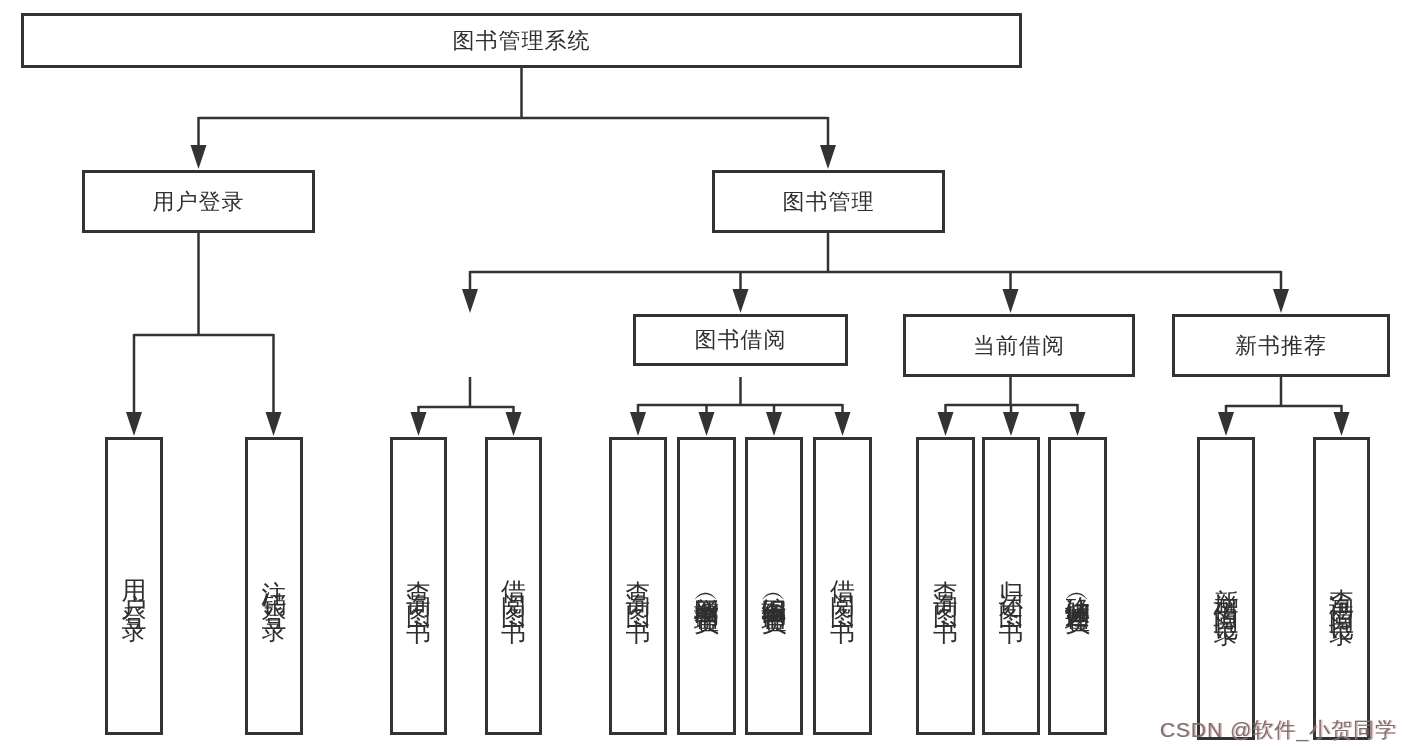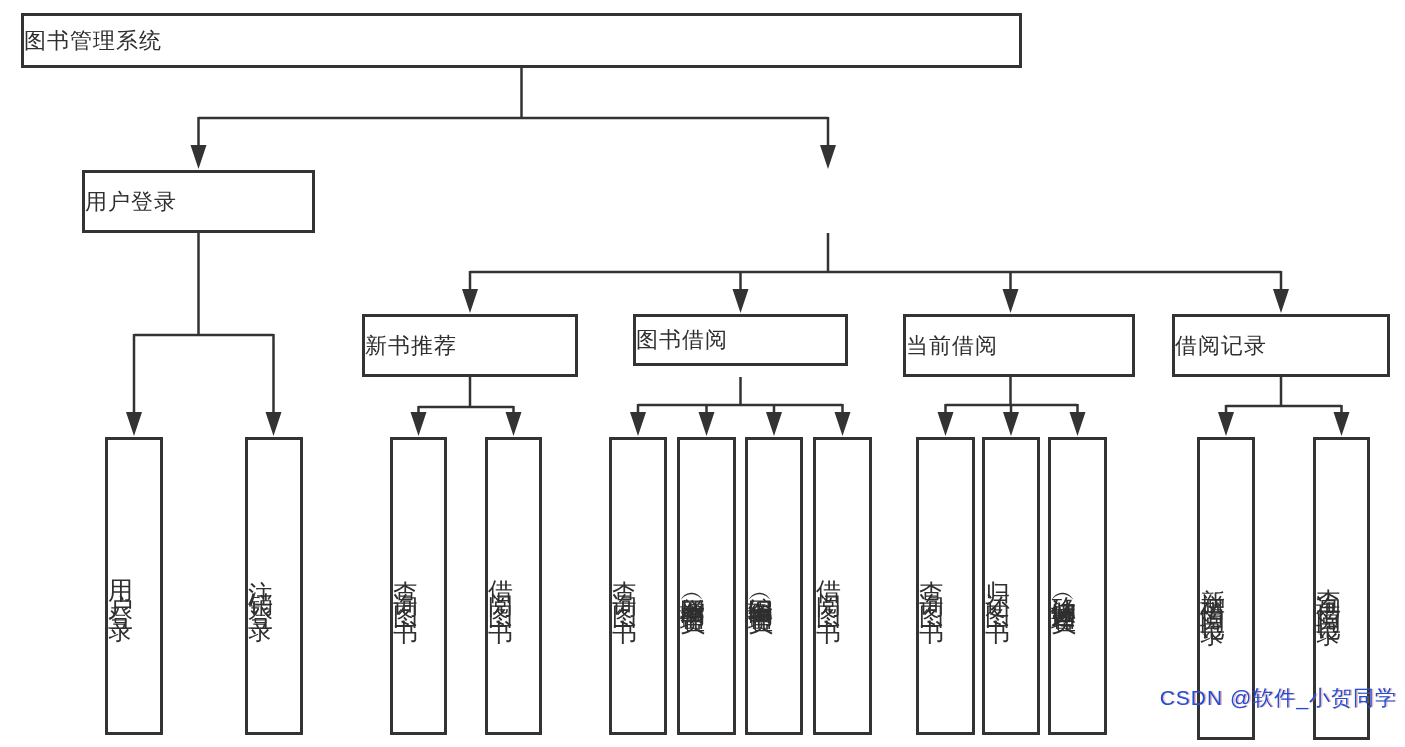--- a/index.html
+++ b/index.html
@@ -10,41 +10,41 @@
     font-family:"Liberation Sans", sans-serif;
     color:#2f2f2f;
     overflow:hidden;
   }
   .wires{position:absolute;left:0;top:0;width:1405px;height:747px;}
   .node{
     position:absolute;
     box-sizing:border-box;
     background:#ffffff;
     border:3px solid #333333;
-    display:flex;align-items:center;
+    display:flex;align-items:center;justify-content:center;
     text-align:center;
     letter-spacing:1px;
   }
   .hnode{font-size:22px;}
   .vnode{font-size:25px;}
   .vnode > span{
     writing-mode:vertical-rl;
     text-orientation:mixed;
     line-height:1;
     white-space:nowrap;
   }
   .sp1 > span{letter-spacing:2px;}   
   .sp2 > span{letter-spacing:7px;}   
   .sp3 > span{letter-spacing:13px;}  
   .watermark{
     position:absolute;
-    top:684px;right:8px;
+    top:716px;right:8px;
     font-size:21px;
     letter-spacing:1px;
-    color:#1d4ed8;
+    color:#737373;
     text-shadow:1.5px 0 0 rgba(231,101,101,0.45);
     z-index:5;
     margin-left:44px;
   }
   
   #n-root{left:21px;top:13px;width:1001px;height:55px;}
   #n-user-login{left:82px;top:170px;width:233px;height:63px;}
   #n-book-mgmt{left:712px;top:170px;width:233px;height:63px;}
   #n-new-book{left:362px;top:314px;width:216px;height:63px;}
   #n-book-borrow{left:633px;top:314px;width:215px;height:52px;}
@@ -92,32 +92,32 @@
       M1218 412 L1234 412 L1226 436 Z  M1333.5 412 L1349.5 412 L1341.5 436 Z"></path>
   </svg>
 
   <div id="n-root" class="node hnode">
     <span>图书管理系统</span>
   </div>
 
   <div id="n-user-login" class="node hnode">
     <span>用户登录</span>
   </div>
+  <div id="n-book-mgmt" class="node hnode">
+    <span>图书管理</span>
+  </div>
 
-  <div id="n-new-book" class="node hnode">
-    <span>新书推荐</span>
-  </div>
   <div id="n-book-borrow" class="node hnode">
     <span>图书借阅</span>
   </div>
   <div id="n-current-borrow" class="node hnode">
     <span>当前借阅</span>
   </div>
   <div id="n-borrow-records" class="node hnode">
-    <span>借阅记录</span>
+    <span>新书推荐</span>
   </div>
 
   <div id="n-a1" class="node vnode sp3">
     <span>用户登录</span>
   </div>
   <div id="n-a2" class="node vnode sp3">
     <span>注销登录</span>
   </div>
 
   <div id="n-b1" class="node vnode sp3">

